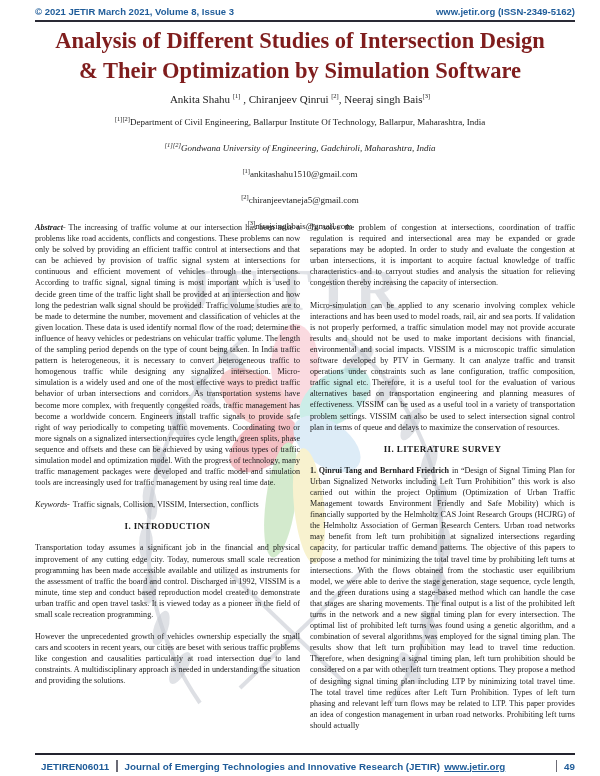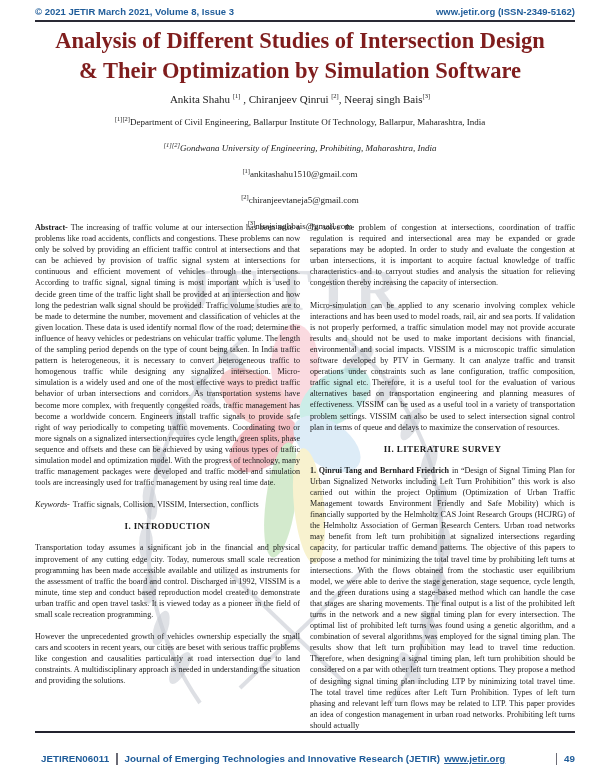--- a/index.html
+++ b/index.html
@@ -26,32 +26,32 @@
   .affil-block{position:absolute;left:20px;right:20px;top:115px;z-index:2;text-align:center;font-size:9px;line-height:1.1;}
   .affil,.email{margin:0 0 13px 0;}
   .affil.italic{font-style:italic;}
   
   .body-cols{
     position:absolute;left:35px;right:25px;top:222px;bottom:24px;z-index:1;
     display:flex;gap:10px;font-size:8.1px;line-height:11.1px;text-align:justify;
   }
   .col{width:265px;flex:0 0 265px;}
   .para{margin:0 0 11px 0;}
-  .lead-bi{font-weight:bold;margin-right:3px;}
+  .lead-bi{font-weight:bold;font-style:italic;margin-right:3px;}
   .lead-i{font-style:italic;margin-right:3px;}
   .lead-b{font-weight:bold;margin-right:3px;}
   .sec-head{
     text-align:center;font-weight:bold;font-size:9px;letter-spacing:.4px;
     margin:3px 0 10px 0;text-align:center;
   }
   
   .footer{
-    position:absolute;left:35px;right:25px;bottom:11px;z-index:3;background:#fff;
-    border-top:2.5px solid #23232e;padding-top:20px;
-    display:flex;
+    position:absolute;left:35px;right:25px;bottom:4px;z-index:3;background:#fff;
+    border-top:2.5px solid #23232e;padding-top:5px;
+    display:flex;align-items:center;
     font-family:"Liberation Sans",sans-serif;font-weight:bold;font-size:9.8px;color:#1f5c99;
   }
   .footer .vdiv{width:1.5px;height:12px;background:#6b6b75;margin:0 7px;}
   .footer .paper-id{margin-left:6px;}
   .footer .journal{white-space:nowrap;}
   .footer .site{color:#1f5c99;text-decoration:underline;margin-left:4px;cursor:pointer;}
   .footer .spacer{flex:1;}
   .footer .pageno{margin-right:0;}
 </style>
 </head>
@@ -113,21 +113,21 @@
     <div>Analysis of Different Studies of Intersection Design</div>
     <div>&amp; Their Optimization by Simulation Software</div>
   </div>
 
   <div class="authors">
     <span>Ankita Shahu </span><sup>[1]</sup><span> , Chiranjeev Qinrui </span><sup>[2]</sup><span>, Neeraj singh Bais</span><sup>[3]</sup>
   </div>
 
   <div class="affil-block">
     <p class="affil"><sup>[1][2]</sup><span>Department of Civil Engineering, Ballarpur Institute Of Technology, Ballarpur, Maharashtra, India</span></p>
-    <p class="affil italic"><sup>[1][2]</sup><span>Gondwana University of Engineering, Prohibiting, Maharashtra, India</span></p>
+    <p class="affil italic"><sup>[1][2]</sup><span>Gondwana University of Engineering, Gadchiroli, Maharashtra, India</span></p>
     <p class="email"><sup>[1]</sup><span>ankitashahu1510@gmail.com</span></p>
     <p class="email"><sup>[2]</sup><span>chiranjeevtaneja5@gmail.com</span></p>
     <p class="email"><sup>[3]</sup><span>nirajsinghbais@gmail.com</span></p>
   </div>
 
   <div class="body-cols">
 
     <div class="col">
       <p class="para"><span class="lead-bi">Abstract-</span><span>The increasing of traffic volume at our intersection has been arise a problems like road accidents, conflicts and congestions. These problems can now only be solved by providing an efficient traffic control at intersections and that can be achieved by provision of traffic signal system at intersections for continuous and efficient movement of vehicles through the intersections. According to traffic signal, signal timing is most important which is used to decide green time of the traffic light shall be provided at an intersection and how long the pedestrian walk signal should be provided. Traffic volume studies are to be made to determine the number, movement and classification of vehicles at the given location. These data is used identify normal flow of the road; determine the influence of heavy vehicles or pedestrians on vehicular traffic volume. The length of the sampling period depends on the type of count being taken. In India traffic pattern is heterogeneous, it is necessary to convert heterogeneous traffic to homogenous traffic while designing any signalized intersection. Micro-simulation is a widely used and one of the most effective ways to predict traffic behavior of urban intersections and corridors. As transportation systems have become more complex, with frequently congested roads, traffic management has become a worldwide concern. Engineers install traffic signals to provide safe right of way periodically to competing traffic movements. Coordinating two or more signals on a signalized intersection requires cycle length, green splits, phase sequence and offsets and these can be achieved by using various types of traffic simulation model and optimization model. With the progress of technology, many traffic management packages were developed and traffic model and simulation tools are increasingly used for traffic management by using real time date.</span></p>
       <p class="para"><span class="lead-i">Keywords-</span><span>Traffic signals, Collision, VISSIM, Intersection, conflicts</span></p>

